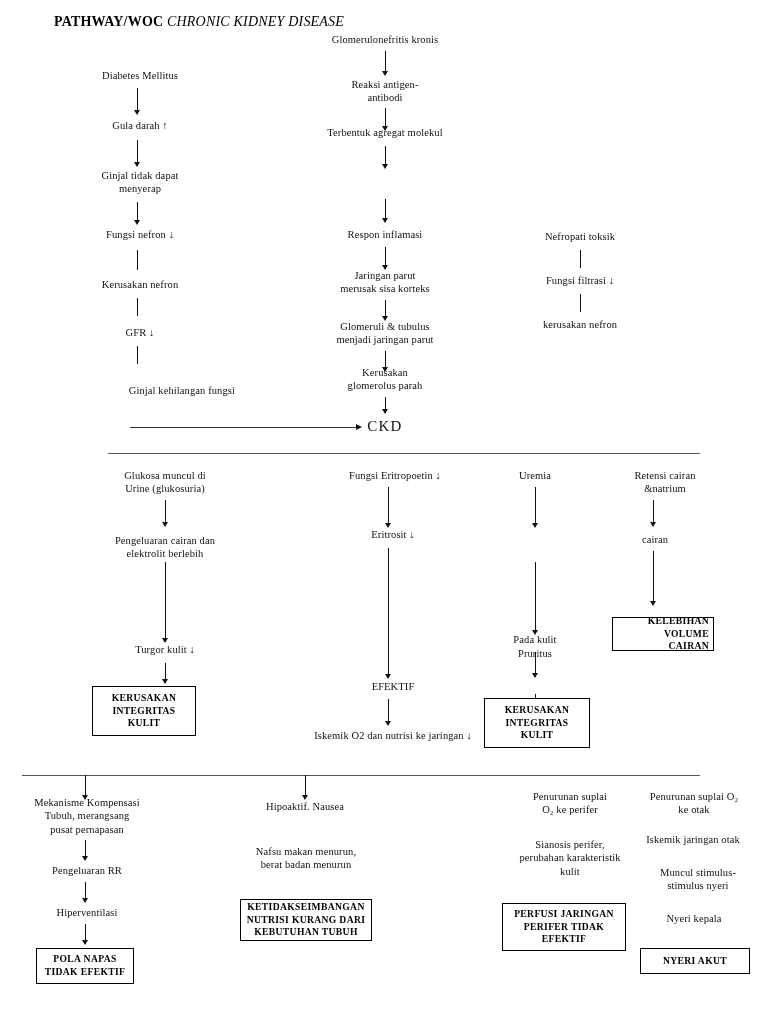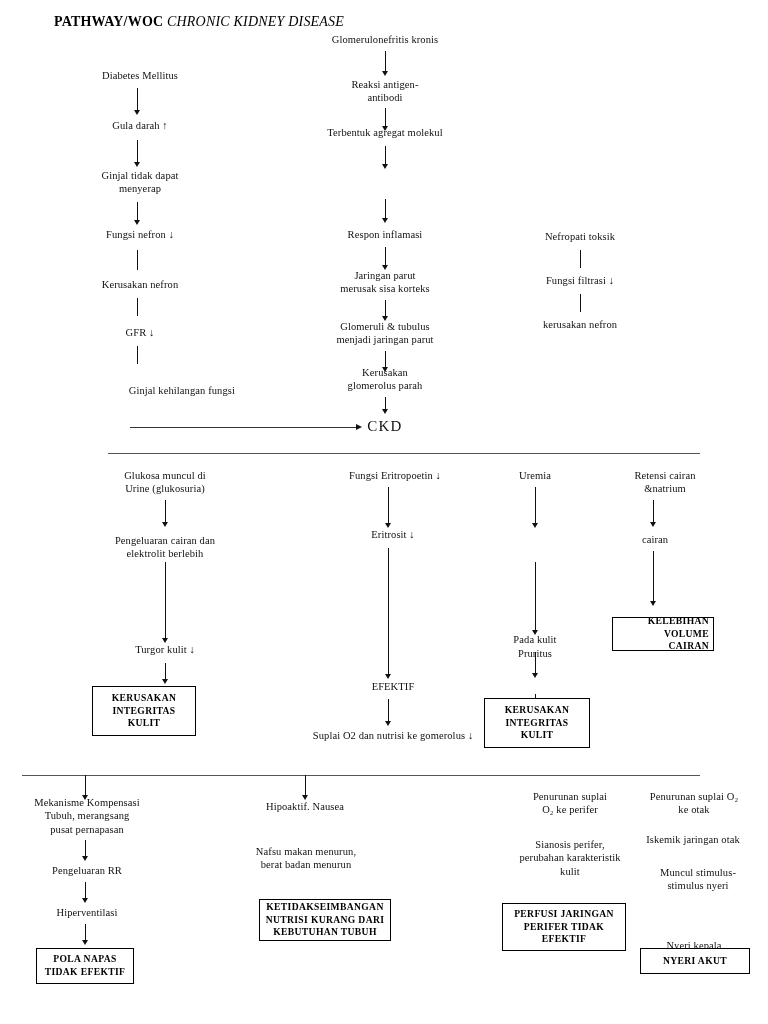--- a/index.html
+++ b/index.html
@@ -179,21 +179,21 @@
   <div class="arrowhead" style="left:384.6px; top:523px;"></div>
 
   <div class="node" style="left:318px; top:528px; width:150px;">Eritrosit ↓</div>
   <div class="vline" style="left:388px; top:548px; height:128px;"></div>
   <div class="arrowhead" style="left:384.6px; top:674px;"></div>
 
   <div class="node" style="left:318px; top:680px; width:150px;">EFEKTIF</div>
   <div class="vline" style="left:388px; top:699px; height:24px;"></div>
   <div class="arrowhead" style="left:384.6px; top:721px;"></div>
 
-  <div class="node" style="left:288px; top:729px; width:210px;">Suplai O2 dan nutrisi ke gomerolus ↓</div>
+  <div class="node" style="left:288px; top:729px; width:210px;">Iskemik O2 dan nutrisi ke jaringan ↓</div>
 
   <div class="node" style="left:470px; top:469px; width:130px;">Uremia</div>
   <div class="vline" style="left:535px; top:487px; height:38px;"></div>
   <div class="arrowhead" style="left:531.6px; top:523px;"></div>
 
   <div class="vline" style="left:535px; top:562px; height:70px;"></div>
   <div class="arrowhead" style="left:531.6px; top:630px;"></div>
 
   <div class="node" style="left:480px; top:633px; width:110px;">Pada kulit</div>
   <div class="vline" style="left:535px; top:652px; height:23px;"></div>
@@ -239,36 +239,36 @@
   <div class="vline" style="left:85px; top:924px; height:18px;"></div>
   <div class="arrowhead" style="left:81.6px; top:940px;"></div>
 
   <div class="dxbox" style="left:36px; top:948px; width:98px; height:36px;">POLA NAPAS
 TIDAK EFEKTIF</div>
 
   <div class="node" style="left:230px; top:800px; width:150px;">Hipoaktif. Nausea</div>
   <div class="node" style="left:230px; top:845px; width:152px;">Nafsu makan menurun,
 berat badan menurun</div>
 
-  <div class="dxbox" style="left:240px; top:899px; width:132px; height:42px;margin-left:19px;">KETIDAKSEIMBANGAN
+  <div class="dxbox" style="left:240px; top:899px; width:132px; height:42px;">KETIDAKSEIMBANGAN
 NUTRISI KURANG DARI
 KEBUTUHAN TUBUH</div>
 
   <div class="node" style="left:505px; top:790px; width:130px;">Penurunan suplai
 O₂ ke perifer</div>
   <div class="node" style="left:502px; top:838px; width:136px;">Sianosis perifer,
 perubahan karakteristik
 kulit</div>
 
   <div class="dxbox" style="left:502px; top:903px; width:124px; height:48px;">PERFUSI JARINGAN
 PERIFER TIDAK
 EFEKTIF</div>
 
   <div class="node" style="left:630px; top:790px; width:128px;">Penurunan suplai O₂
 ke otak</div>
   <div class="node" style="left:628px; top:833px; width:130px;">Iskemik jaringan otak</div>
   <div class="node" style="left:636px; top:866px; width:124px;">Muncul stimulus-
 stimulus nyeri</div>
-  <div class="node" style="left:630px; top:912px; width:128px;margin-top:27px;">Nyeri kepala</div>
+  <div class="node" style="left:630px; top:912px; width:128px;">Nyeri kepala</div>
 
   <div class="dxbox" style="left:640px; top:948px; width:110px; height:26px;">NYERI AKUT</div>
 
 </div>
 
 </body></html>

